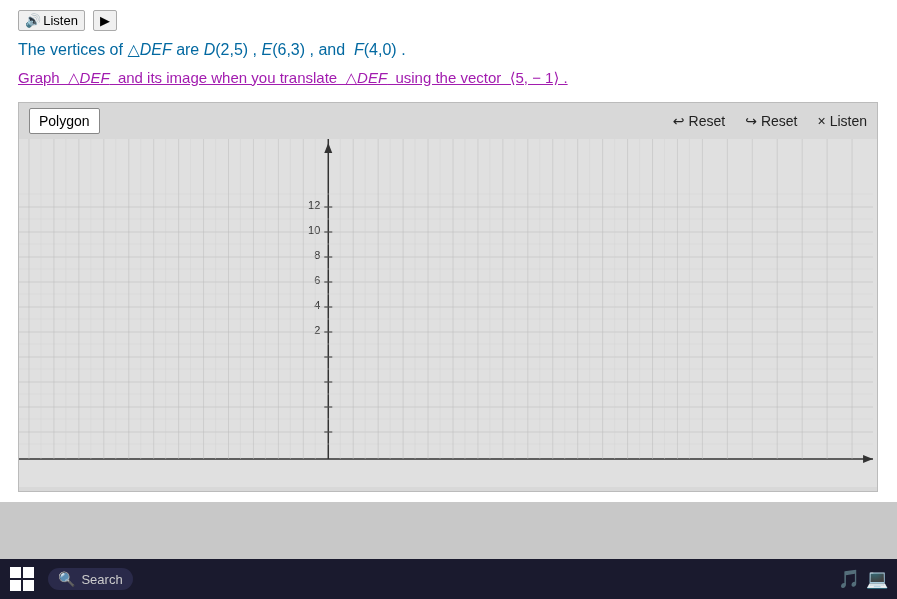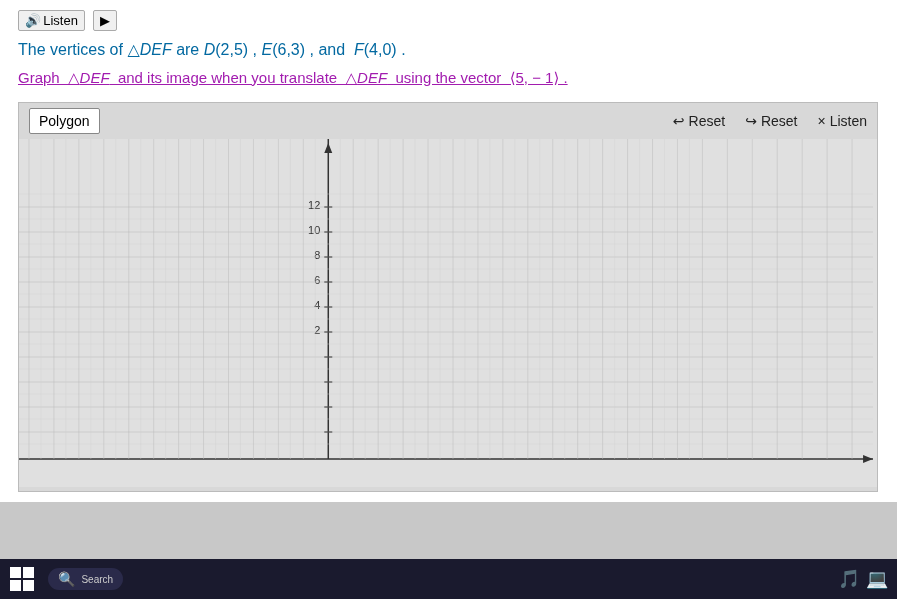--- a/index.html
+++ b/index.html
@@ -165,21 +165,21 @@
       margin-left: 6px;
     }
 
     .search-icon-tb {
       font-size: 14px;
       color: #aaa;
     }
 
     .search-text-tb {
       color: #ccc;
-      font-size: 10px;
+      font-size: 13px;
     }
 
     .taskbar-right {
       margin-left: auto;
       display: flex;
       align-items: center;
       gap: 6px;
     }
 
     .taskbar-icon {

